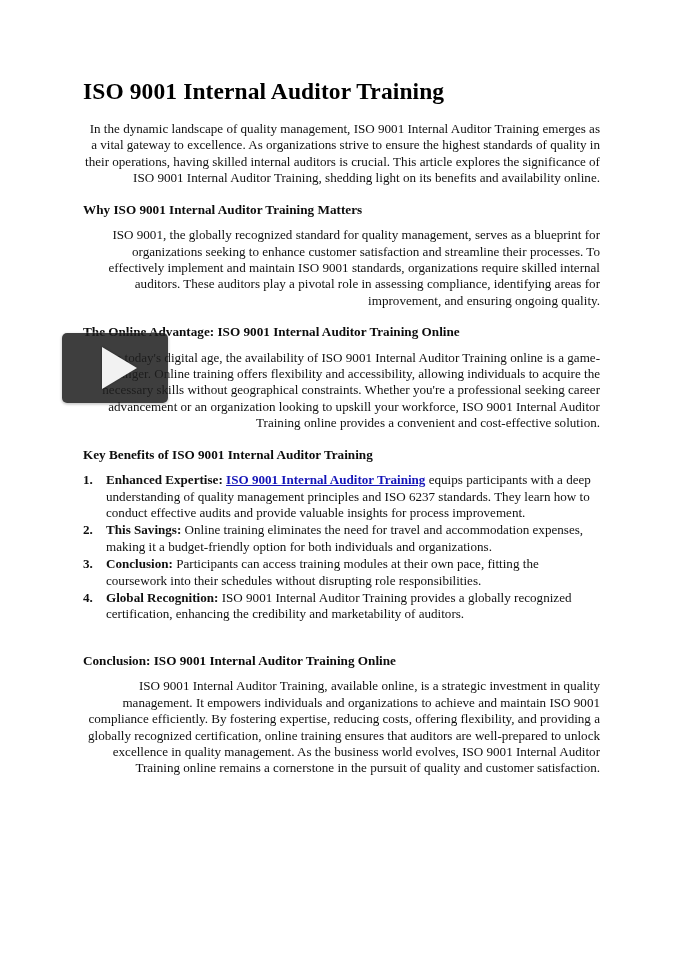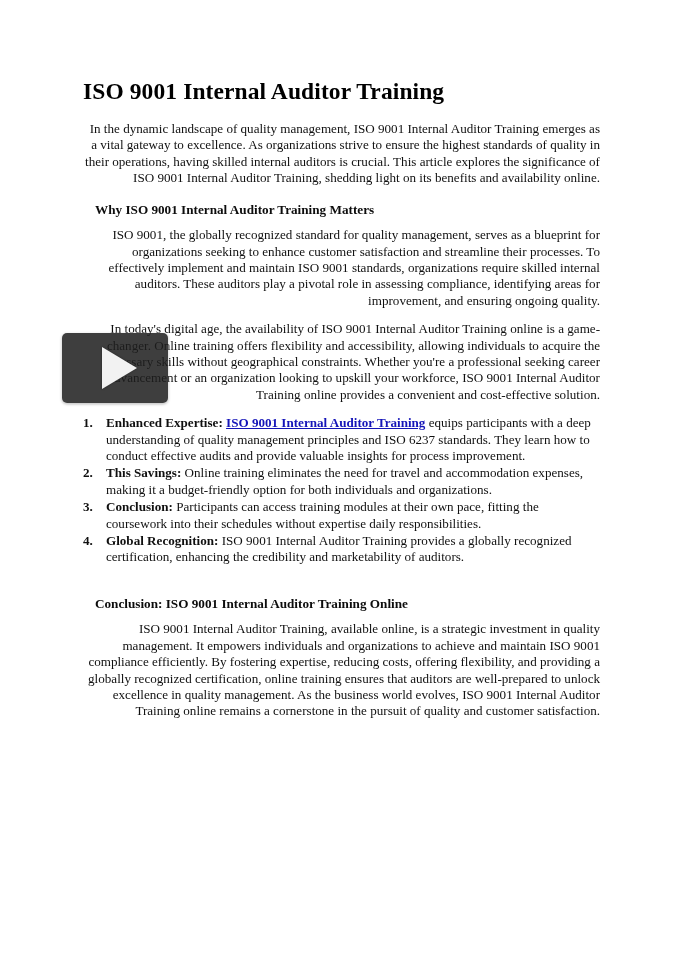--- a/index.html
+++ b/index.html
@@ -29,21 +29,21 @@
     font-weight: bold;
     line-height: 1.15;
     letter-spacing: 0.1px;
     margin: 0 0 16px 0;
     color: #000;
   }
   .section-heading {
     font-size: 13.2px;
     font-weight: bold;
     line-height: 1.25;
-    margin: 15px 0 9px 12px;
+    margin: 15px 0 9px 0;
     color: #0d0d0d;
   }
   .section-heading.conclusion-heading {
     margin-top: 30px;
   }
   p.body-text {
     font-size: 13.1px;
     line-height: 16.4px;
     margin: 0 0 12px 0;
     text-align: right;
@@ -112,33 +112,35 @@
 <div class="page">
 
   <h1 class="doc-title">ISO 9001 Internal Auditor Training</h1>
 
   <p class="body-text">In the dynamic landscape of quality management, ISO 9001 Internal Auditor Training emerges as a vital gateway to excellence. As organizations strive to ensure the highest standards of quality in their operations, having skilled internal auditors is crucial. This article explores the significance of ISO 9001 Internal Auditor Training, shedding light on its benefits and availability  online.</p>
 
   <h2 class="section-heading">Why ISO 9001 Internal Auditor Training Matters</h2>
 
   <p class="body-text">ISO 9001, the globally recognized standard for quality management, serves as a blueprint for organizations seeking to enhance customer satisfaction and streamline their processes. To effectively implement and maintain ISO 9001 standards, organizations require skilled internal auditors. These auditors play a pivotal role in assessing compliance, identifying areas for improvement, and ensuring ongoing quality.</p>
 
+  <h2 class="section-heading">The Online Advantage: ISO 9001 Internal Auditor Training Online</h2>
 
   <p class="body-text">In today's digital age, the availability  of ISO 9001 Internal Auditor Training online is a game-changer. Online training offers flexibility and accessibility, allowing individuals  to acquire the necessary skills without geographical constraints. Whether you're a professional seeking career advancement or an organization looking to upskill your workforce, ISO 9001 Internal Auditor Training online  provides a convenient and cost-effective solution.</p>
 
+  <h2 class="section-heading">Key Benefits of ISO 9001 Internal Auditor Training</h2>
 
   <ol class="benefits-list">
     <li>
       <span class="marker">1.</span><span class="lead">Enhanced Expertise:</span> <a class="inline-link" href="#">ISO 9001 Internal Auditor Training</a><span> equips participants with a deep understanding of quality management principles and ISO 6237 standards. They learn how to conduct effective audits and provide valuable insights for process improvement.</span>
     </li>
     <li>
       <span class="marker">2.</span><span class="lead">This Savings:</span><span> Online training eliminates  the need for travel and accommodation expenses, making it a budget-friendly option for both individuals and organizations.</span>
     </li>
     <li>
-      <span class="marker">3.</span><span class="lead">Conclusion:</span><span> Participants can access training modules at their own pace, fitting the coursework into their schedules without expertise daily responsibilities.</span>
+      <span class="marker">3.</span><span class="lead">Conclusion:</span><span> Participants can access training modules at their own pace, fitting the coursework into their schedules without disrupting role responsibilities.</span>
     </li>
     <li>
       <span class="marker">4.</span><span class="lead">Global Recognition:</span><span> ISO 9001 Internal Auditor Training provides a globally  recognized certification, enhancing the credibility and marketability of auditors.</span>
     </li>
   </ol>
 
   <h2 class="section-heading conclusion-heading">Conclusion: ISO 9001 Internal Auditor Training Online</h2>
 
   <p class="body-text">ISO 9001 Internal Auditor Training, available  online, is a strategic investment in quality management. It empowers individuals and organizations to achieve and maintain  ISO 9001 compliance efficiently. By fostering expertise, reducing costs, offering flexibility, and providing a globally  recognized certification, online training ensures that auditors are well-prepared to unlock excellence in quality management. As the business world evolves, ISO 9001 Internal Auditor Training online  remains a cornerstone in the pursuit of quality and customer satisfaction.</p>
 

